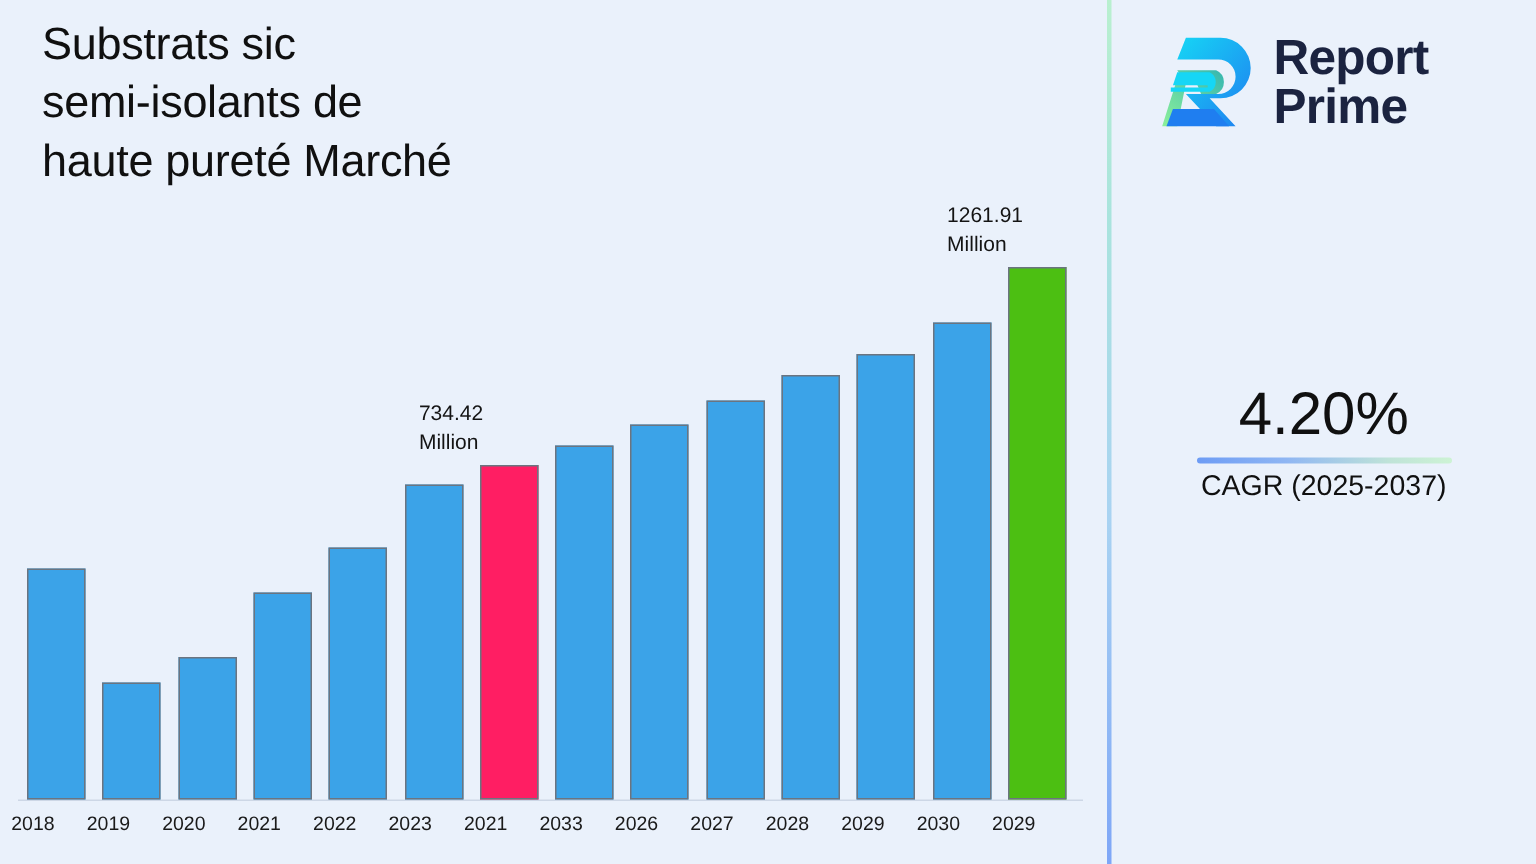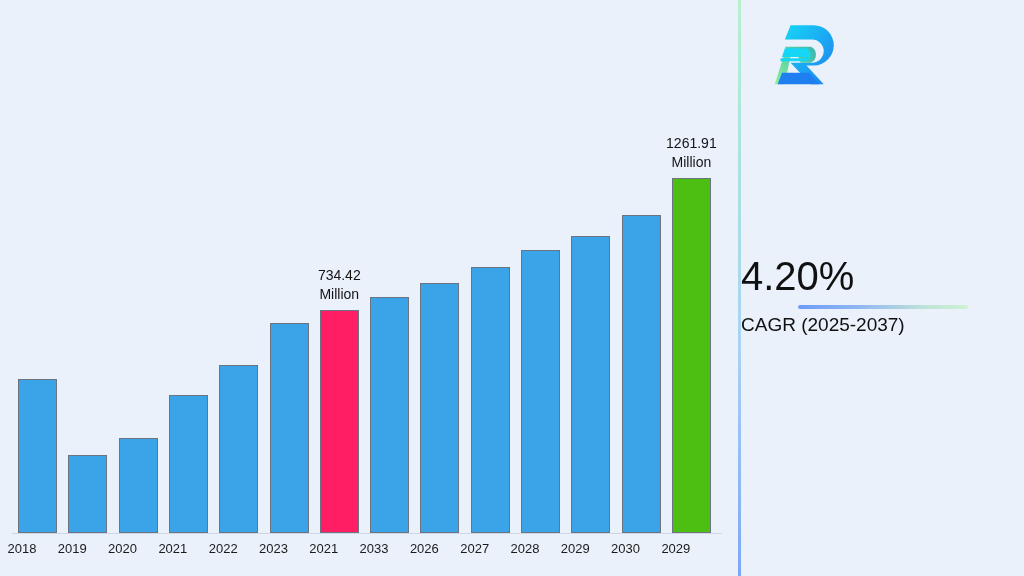--- a/index.html
+++ b/index.html
@@ -83,21 +83,21 @@
   }
   .bar.highlight-forecast {
     background: #4cbf12;
   }
 
   .bar-label {
     position: absolute;
     left: 50%;
     transform: translateX(-50%);
     width: 120px;
-    text-align: center;
+    text-align: left;
     font-size: 14px;
     line-height: 19px;
     color: #141414;
     white-space: pre-line;
   }
 
   .tick-label {
     position: absolute;
     top: 541px;
     width: 60px;
@@ -146,20 +146,21 @@
     color: #1b2340;
     letter-spacing: -0.5px;
     white-space: pre-line;
   }
 
   #cagr-block {
     position: absolute;
     left: 0;
     top: 253px;
     width: 283px;
+    text-align: center;
   }
   #cagr-value {
     font-size: 40px;
     line-height: 46px;
     color: #101010;
     font-weight: 400;
   }
   #cagr-rule {
     width: 170px;
     height: 4px;
@@ -173,20 +174,23 @@
     color: #101010;
   }
 </style>
 </head>
 <body>
 
 <div id="infographic">
 
   <div id="left-panel">
 
+    <div id="chart-title">Substrats sic
+semi-isolants de
+haute pureté Marché</div>
 
     <div id="plot-area">
       <div id="axis-line"></div>
 
     <div class="bar-group" style="left: 18px;">
           <div class="bar" style="height: 154px;"></div>
         </div>
         <div class="tick-label" style="left: 7.5px;">2018</div>
         <div class="bar-group" style="left: 68.3px;">
           <div class="bar" style="height: 78px;"></div>
@@ -262,20 +266,22 @@
           <linearGradient id="gGreen" x1="0" y1="1" x2="1" y2="0">
             <stop offset="0%" stop-color="#8df09a"></stop>
             <stop offset="100%" stop-color="#35b6b0"></stop>
           </linearGradient>
         </defs>
         <path d="M30 10 H62 A28 28 0 0 1 62 66 H52 L76 92 H58 L30 62 H60 A16 16 0 0 0 60 30 H22 Z" fill="url(#gBlue)"></path>
         <path d="M22 40 H58 A12 12 0 0 1 58 62 H44 L40 52 H56 A4 4 0 0 0 56 48 H22 L8 92 H22 L30 52 Z" fill="url(#gGreen)"></path>
         <path d="M18 76 H56 L70 92 H12 Z" fill="#1f7ef0"></path>
         <path d="M16 60 H52 A10 10 0 0 0 52 42 H22 L18 54 H50 A2 2 0 0 1 50 56 H16 Z" fill="#16d6f5"></path>
       </svg>
+      <div id="brand-wordmark">Report
+Prime</div>
     </div>
 
     <div id="cagr-block">
       <div id="cagr-value">4.20%</div>
       <div id="cagr-rule"></div>
       <div id="cagr-caption">CAGR (2025-2037)</div>
     </div>
 
   </div>
 

